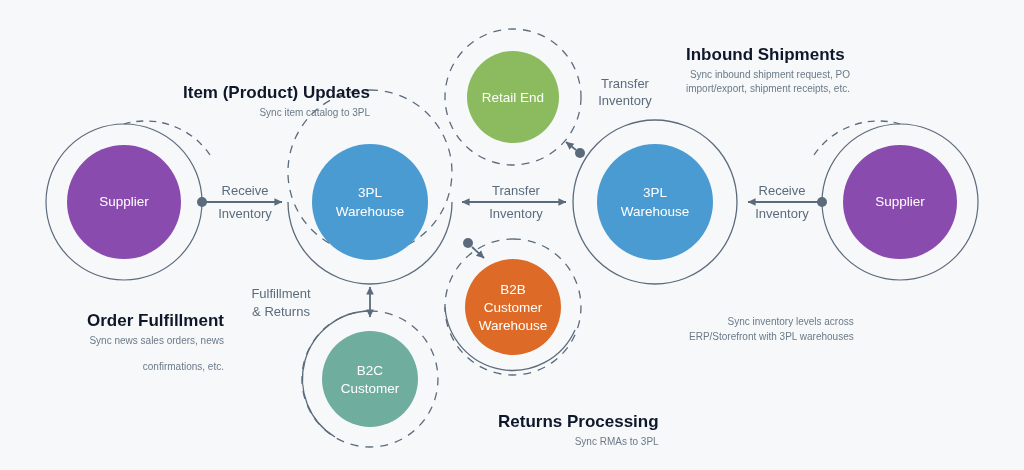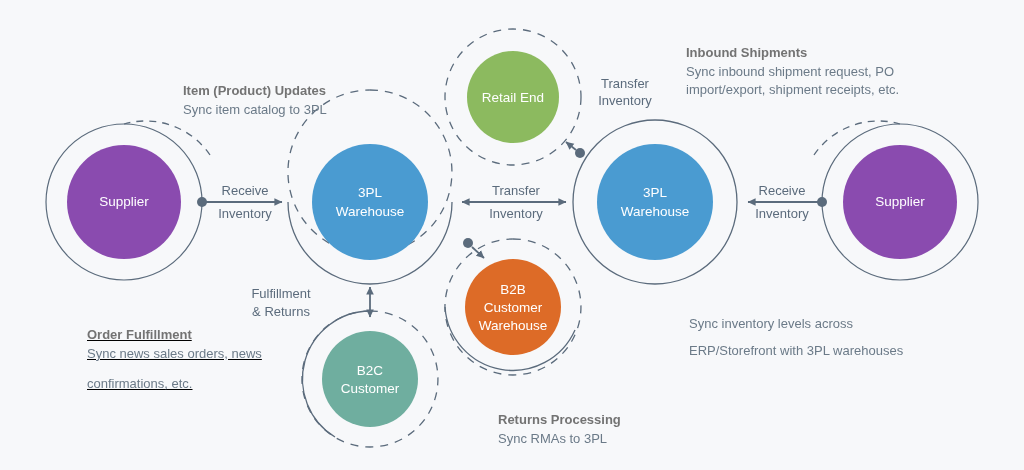--- a/index.html
+++ b/index.html
@@ -35,32 +35,33 @@
   .conn-label {
     fill: #5b6b7c;
     font-family: "Liberation Sans", sans-serif;
     font-size: 13px;
     text-anchor: middle;
   }
   .ann {
     position: absolute;
   }
   .ann-title {
-    color: #737373;
-    font-size: 13px;
+    color: #0f172a;
+    font-size: 17px;
     font-weight: bold;
     line-height: 1.35;
     white-space: nowrap;
   }
   .ann-body {
     color: #6b7a88;
-    font-size: 13px;
+    font-size: 10px;
     line-height: 1.45;
     margin-top: 1px;
     white-space: nowrap;
+    text-align: right;
   }
 </style>
 </head>
 <body>
 
 <div id="stage">
 
   <svg id="diagram" viewBox="0 0 1024 470">
     <defs>
       <marker id="arrowEnd" markerWidth="9" markerHeight="9" refX="7.6" refY="4.2" orient="auto" markerUnits="userSpaceOnUse">
@@ -153,29 +154,29 @@
     <div class="ann-title">Item (Product) Updates</div>
     <div class="ann-body">Sync item catalog to 3PL</div>
   </div>
 
   <div class="ann" style="left:686px; top:44px;">
     <div class="ann-title">Inbound Shipments</div>
     <div class="ann-body">Sync inbound shipment request, PO</div>
     <div class="ann-body" style="margin-top:0;">import/export, shipment receipts, etc.</div>
   </div>
 
-  <div class="ann" style="left:87px; top:326px;text-decoration:underline;">
+  <div class="ann" style="left:87px; top:310px;">
     <div class="ann-title">Order Fulfillment</div>
     <div class="ann-body">Sync news sales orders, news</div>
     <div class="ann-body" style="margin-top:12px;">confirmations, etc.</div>
   </div>
 
   <div class="ann" style="left:689px; top:314px;">
     <div class="ann-body">Sync inventory levels across</div>
-    <div class="ann-body" style="margin-top:8px;">ERP/Storefront with 3PL warehouses</div>
+    <div class="ann-body" style="margin-top:0;">ERP/Storefront with 3PL warehouses</div>
   </div>
 
   <div class="ann" style="left:498px; top:411px;">
     <div class="ann-title">Returns Processing</div>
     <div class="ann-body">Sync RMAs to 3PL</div>
   </div>
 
 </div>
 
 </body></html>

